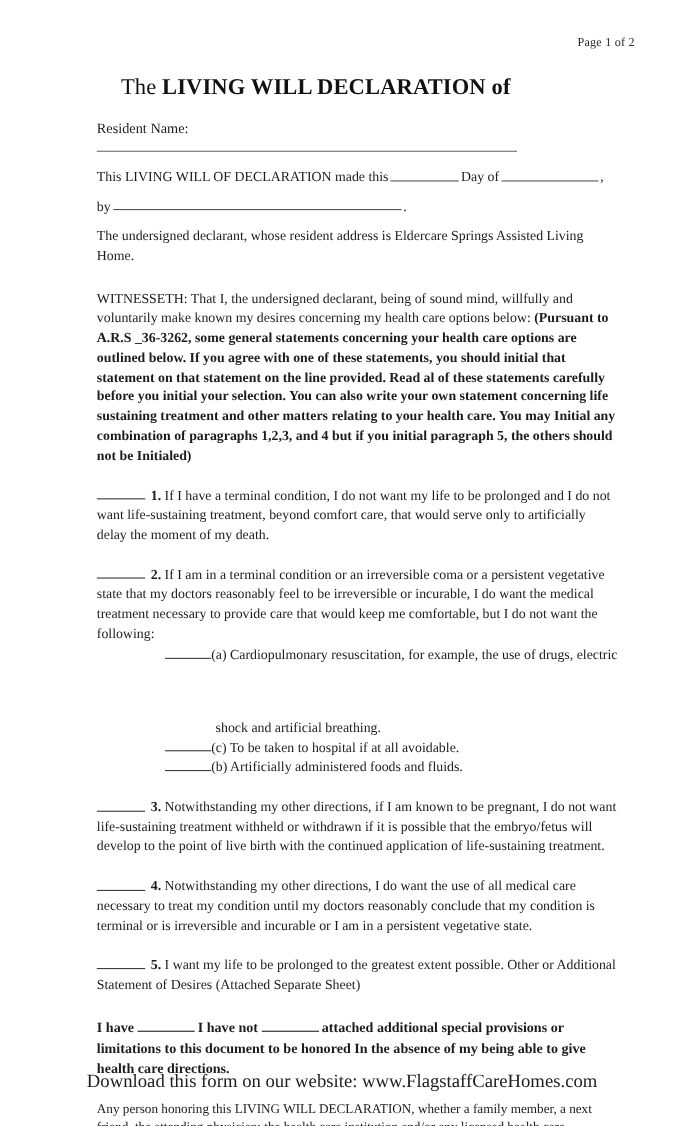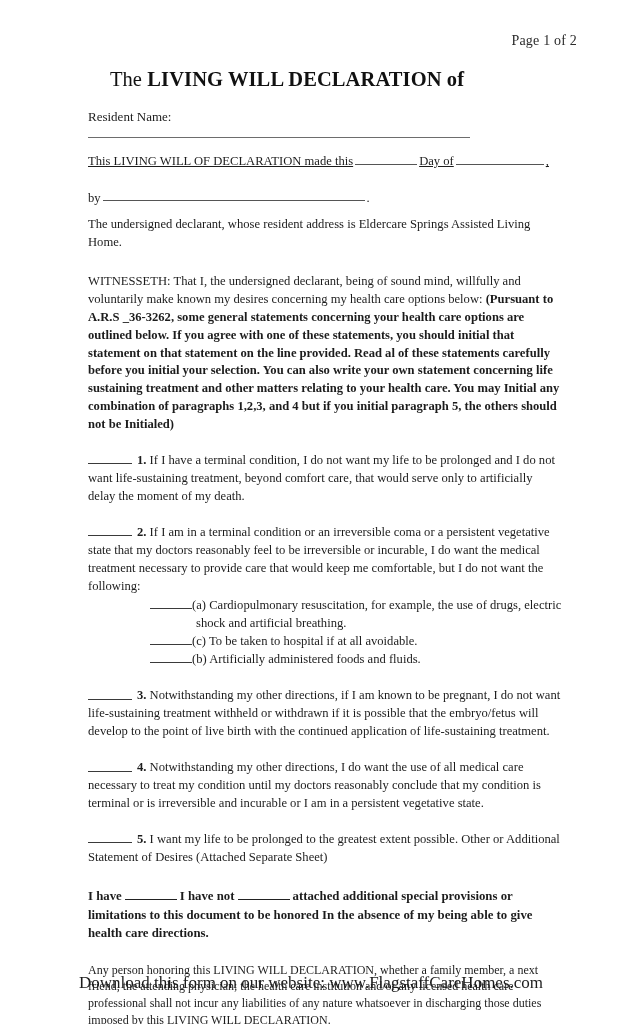--- a/index.html
+++ b/index.html
@@ -19,21 +19,21 @@
     position: absolute;
     inset: 0;
     background: #ffffff;
   }
 
   
   .page-number {
     position: absolute;
     top: 33px;
     right: 45px;
-    font-size: 14px;
+    font-size: 11px;
     color: #2b2b2b;
     letter-spacing: 0.2px;
     text-align: center;
   }
 
   
   .doc-title {
     position: absolute;
     top: 68px;
     left: 0;
@@ -65,21 +65,21 @@
     margin-bottom: 2px;
   }
   .rule {
     height: 1px;
     background: #6d6d6d;
     width: 382px;
     margin-top: 11px;
     margin-bottom: 14px;
   }
 
-  .line-1 { margin-bottom: 18px; text-decoration: underline; }
+  .line-1 { margin-bottom: 8px; }
   .line-2 { margin-bottom: 9px; }
 
   .fill-short {
     display: inline-block;
     width: 62px;
     border-bottom: 1px solid #555;
     height: 0.92em;
     vertical-align: baseline;
     margin: 0 2px;
   }
@@ -129,21 +129,21 @@
   .bold-block { font-weight: bold; font-family: Liberation Serif, serif; }
 
   .num-item { margin-top: 18px; }
   .num-item .num { font-weight: bold; }
 
   .sub-list {
     margin-top: 1px;
     padding-left: 62px;
   }
   .sub-item { text-indent: 0; }
-  .sub-item .cont { display: block; padding-left: 46px; }
+  .sub-item .cont { display: block; padding-left: 46px; margin-top: 48px; }
 
   .have-block {
     margin-top: 20px;
     font-weight: bold;
     font-size: 12.8px;
     line-height: 1.45;
   }
 
   .small-para {
     margin-top: 19px;

